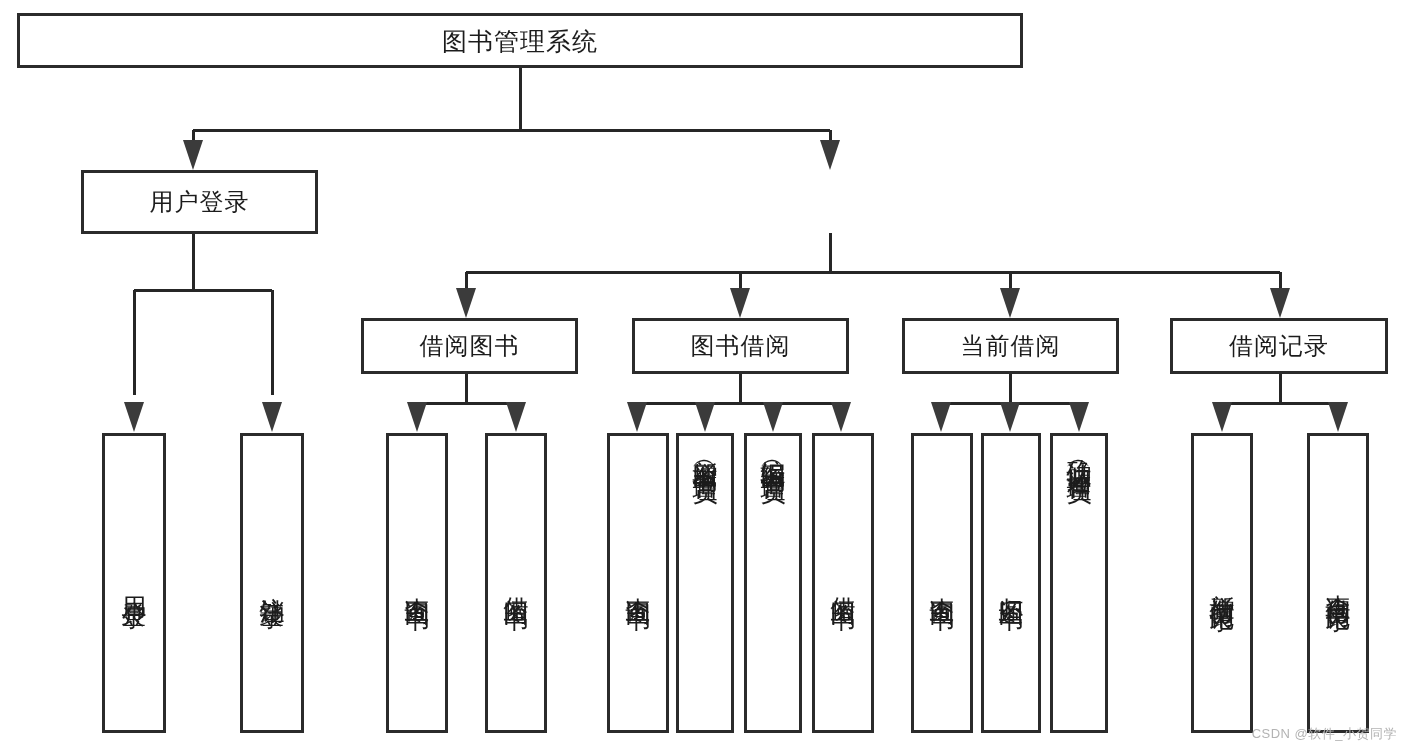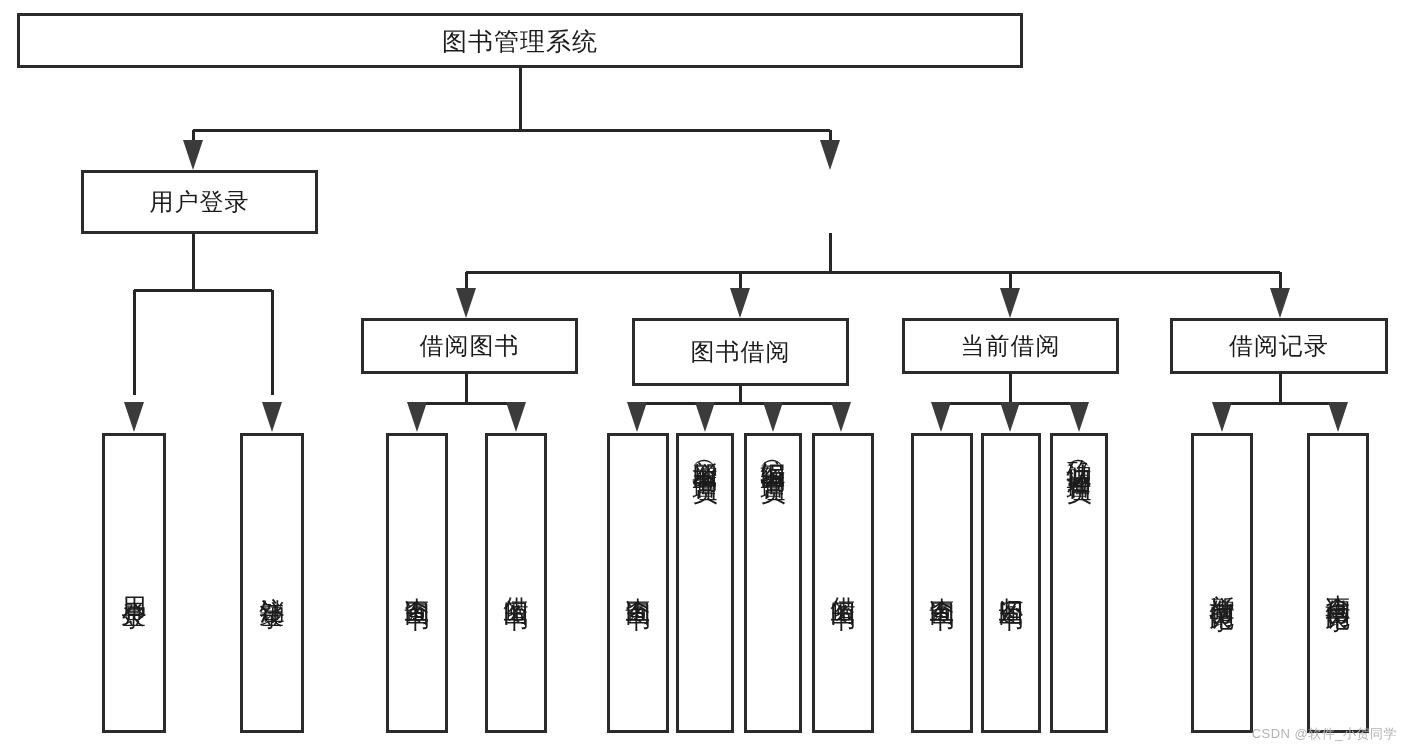--- a/index.html
+++ b/index.html
@@ -162,21 +162,21 @@
 
   <div class="node horiz" style="left:81px; top:170px; width:237px; height:64px;">
     <span>用户登录</span>
   </div>
 
 
   <div class="node horiz" style="left:361px; top:318px; width:217px; height:56px;">
     <span>借阅图书</span>
   </div>
 
-  <div class="node horiz" style="left:632px; top:318px; width:217px; height:68px;">
+  <div class="node horiz" style="left:632px; top:318px; width:217px; height:56px;">
     <span>图书借阅</span>
   </div>
 
   <div class="node horiz" style="left:902px; top:318px; width:217px; height:56px;">
     <span>当前借阅</span>
   </div>
 
   <div class="node horiz" style="left:1170px; top:318px; width:218px; height:56px;">
     <span>借阅记录</span>
   </div>

